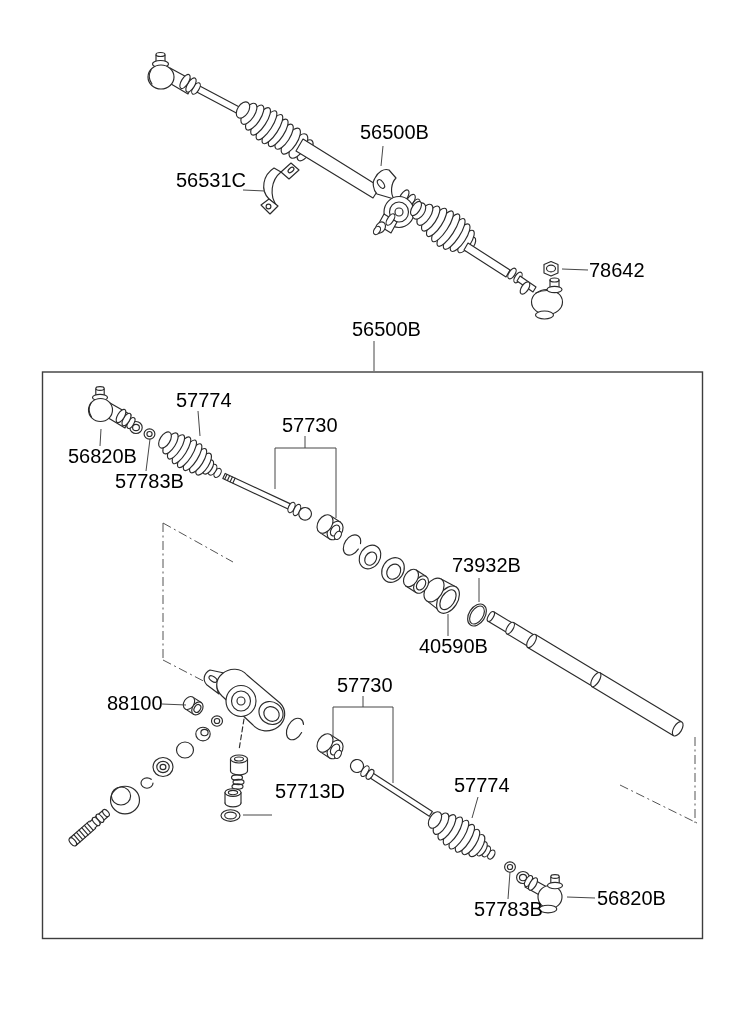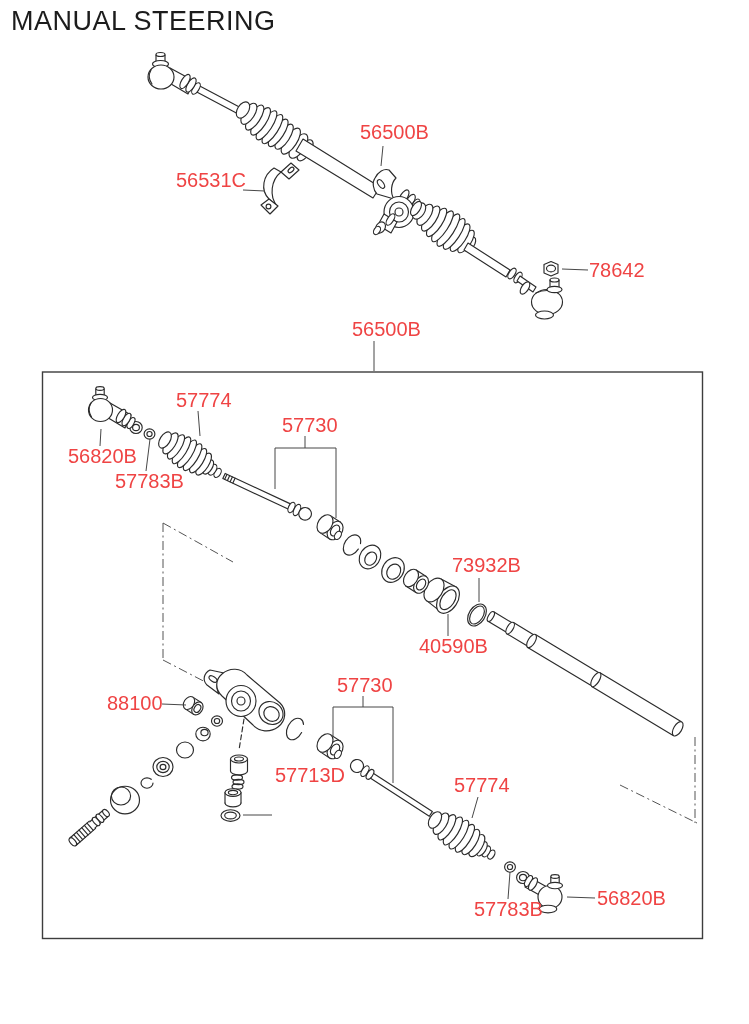--- a/index.html
+++ b/index.html
@@ -1,36 +1,36 @@
 <!DOCTYPE html>
 <html><head>
 <meta charset="utf-8">
 <style>
   html,body{margin:0;padding:0;background:#ffffff;}
   #stage{position:relative;width:749px;height:1024px;background:#fff;overflow:hidden;
          font-family:"Liberation Sans",sans-serif;}
   #art{position:absolute;left:0;top:0;}
   .title{position:absolute;left:11px;top:6px;font-size:27px;letter-spacing:0.5px;
          color:#1c1c1c;white-space:nowrap;}
-  .callout{position:absolute;font-size:20px;color:#ef4444;white-space:nowrap;}
+  .callout{position:absolute;font-size:20px;color:#000000;white-space:nowrap;}
   
   .c-main-56500b{left:360px;top:121px}
   .c-main-56531c{left:176px;top:169px}
   .c-main-56535{left:589px;top:259px}
   .c-box-56500b{left:352px;top:318px}
   .c-56820b-l{left:68px;top:445px}
   .c-57774-u{left:176px;top:389px}
   .c-57783b-u{left:115px;top:470px}
   .c-57730-u{left:282px;top:414px}
   .c-57725b{left:452px;top:554px}
   .c-57710b{left:419px;top:635px}
   .c-57792{left:107px;top:692px}
   .c-57730-l{left:337px;top:674px}
   .c-57774-l{left:454px;top:774px}
-  .c-57713d{left:275px;top:764px}
+  .c-57713d{left:275px;top:780px}
   .c-57783b-l{left:474px;top:898px}
   .c-56820b-r{left:597px;top:887px}
   
   .s{stroke:#2b2b2b;stroke-width:1.15;fill:none;stroke-linecap:round;stroke-linejoin:round}
   .w{stroke:#2b2b2b;stroke-width:1.15;fill:#ffffff;stroke-linejoin:round}
   .ld{stroke:#474747;stroke-width:1;fill:none}
   .ph{stroke:#555555;stroke-width:1;fill:none;stroke-dasharray:9 3.5 2 3.5}
   .bx{stroke:#3d3d3d;stroke-width:1.4;fill:none}
 </style>
 </head>
@@ -378,21 +378,20 @@
         <path class="ld" d="M162,704 L186,705"></path>
         <path class="ld" d="M363,696 L363,707 M333,707 L393,707 M333,707 L333,736 M393,707 L393,783"></path>
         <path class="ld" d="M478,797 L472,818"></path>
         <path class="ld" d="M272,815 L243,815"></path>
         <path class="ld" d="M508,899 L510,872"></path>
         <path class="ld" d="M595,898 L567,897"></path>
       </g>
     </g>
   </svg>
 
-  <div class="title">MANUAL STEERING</div>
 
   <div class="callout c-main-56500b">56500B</div>
   <div class="callout c-main-56531c">56531C</div>
   <div class="callout c-main-56535">78642</div>
 
   <div class="callout c-box-56500b">56500B</div>
 
   <div class="callout c-57774-u">57774</div>
   <div class="callout c-56820b-l">56820B</div>
   <div class="callout c-57783b-u">57783B</div>

